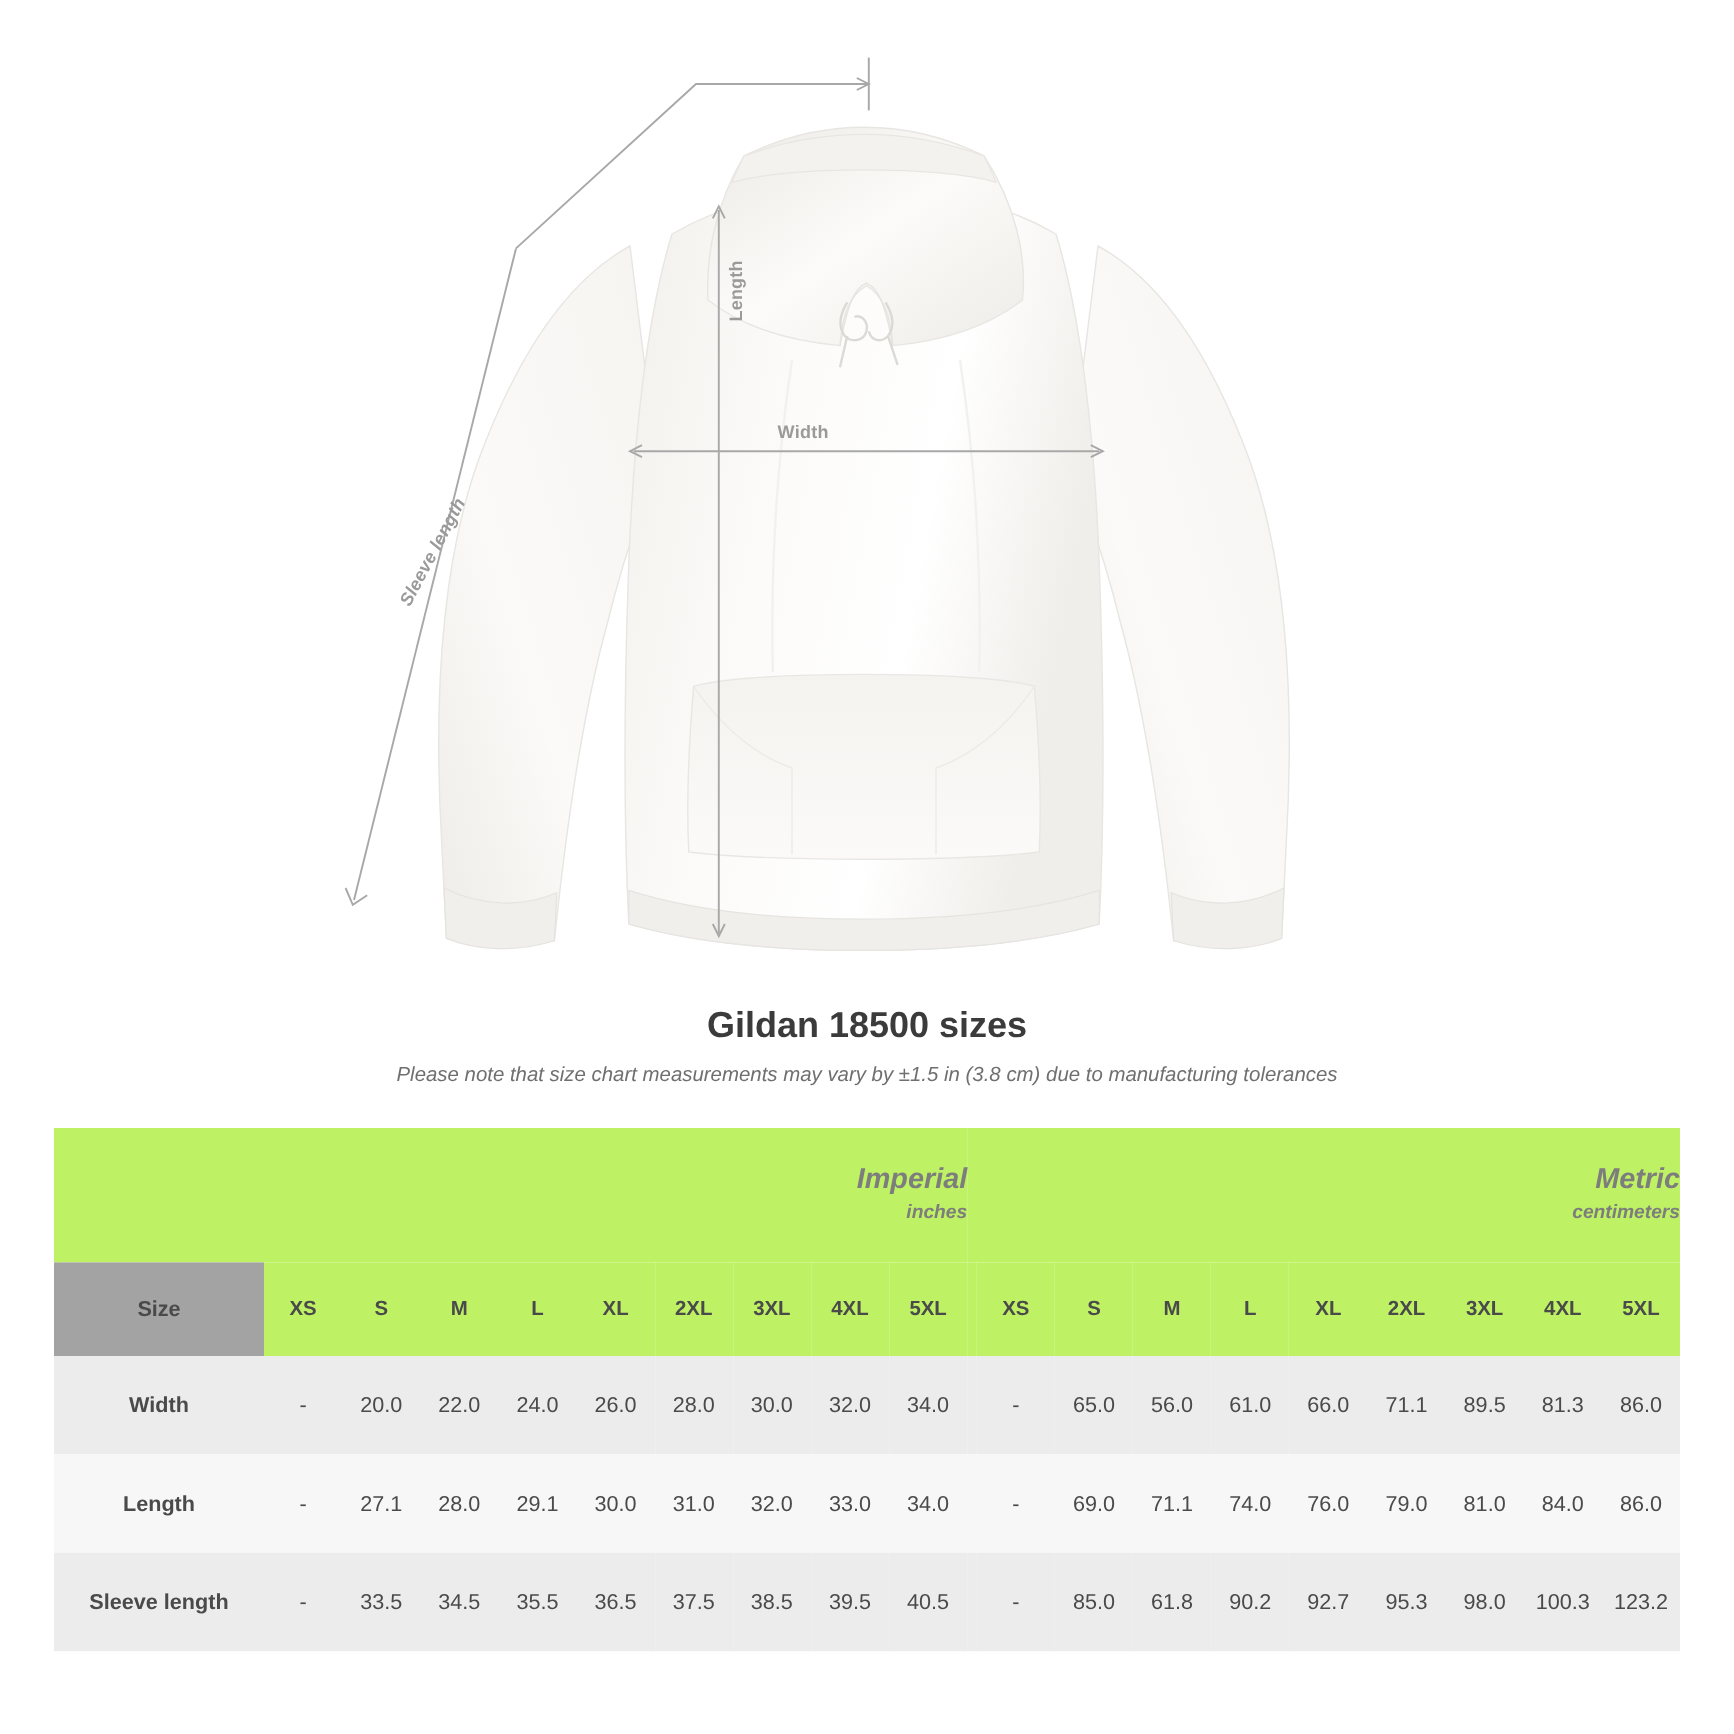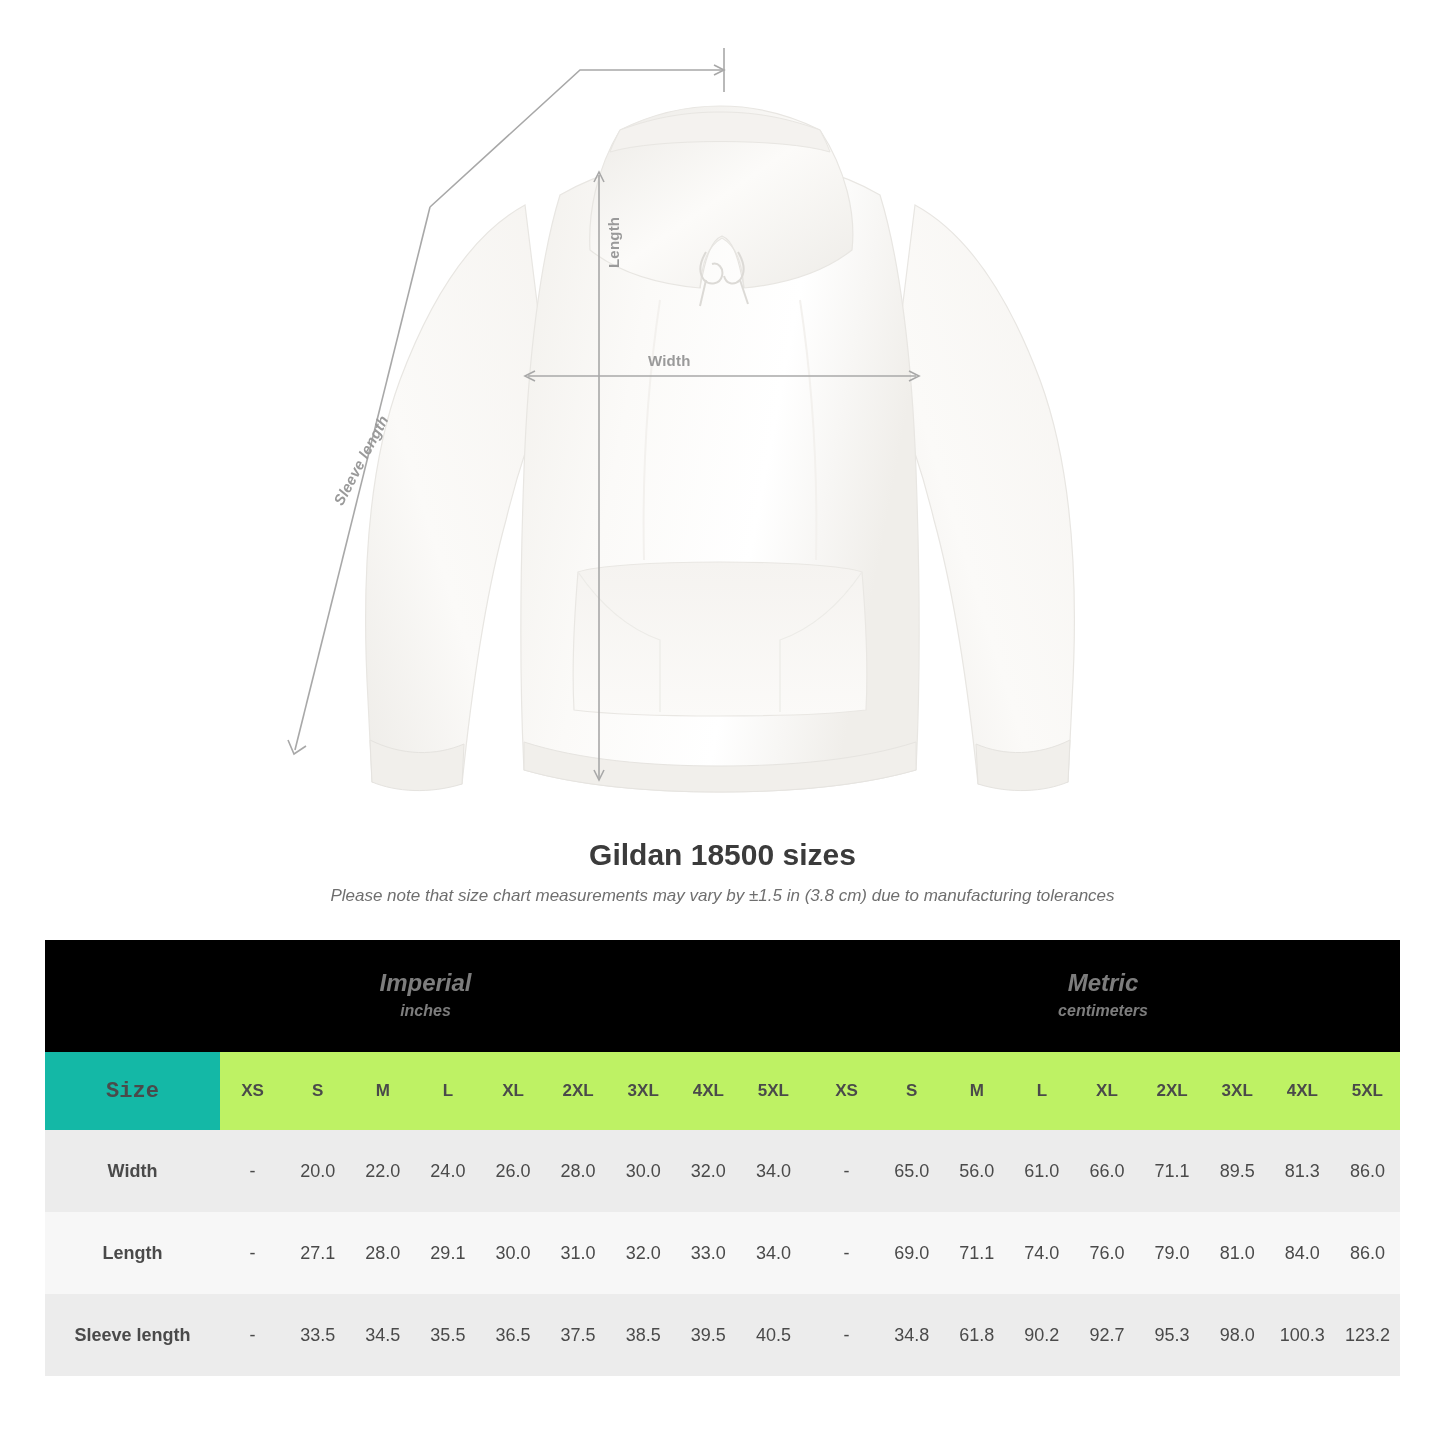--- a/index.html
+++ b/index.html
@@ -87,24 +87,24 @@
   table.size-table {
     width: 1355px;
     border-collapse: collapse;
     table-layout: fixed;
   }
   table.size-table td, table.size-table th {
     padding: 0;
     border: none;
   }
   .unitbar td {
-    background: #000000;
+    background: #bef264;
     height: 112px;
     vertical-align: middle;
-    text-align: center;
+    text-align: right;
   }
   .unitbar .unit-name {
     font-size: 24px;
     font-style: italic;
     font-weight: bold;
     color: #7d7d7d;
     line-height: 1.25;
   }
   .unitbar .unit-sub {
     font-size: 16px;
@@ -116,23 +116,22 @@
   .hdr td {
     height: 78px;
     text-align: center;
     vertical-align: middle;
     font-size: 17px;
     font-weight: bold;
     color: #4a4a4a;
     background: #bef264;
   }
   .hdr td.first-col {
-    background: #14b8a6;
-    font-size: 22px;
-    font-family: Liberation Mono, monospace;
+    background: #a3a3a3;
+    font-size: 18px;
   }
   tr.row-a td { background: #ececec; }
   tr.row-b td { background: #f7f7f7; }
   tbody td {
     height: 82px;
     text-align: center;
     vertical-align: middle;
     font-size: 18px;
     color: #4a4a4a;
   }
@@ -335,21 +334,21 @@
           <td>33.5</td>
           <td>34.5</td>
           <td>35.5</td>
           <td>36.5</td>
           <td>37.5</td>
           <td>38.5</td>
           <td>39.5</td>
           <td>40.5</td>
           <td></td>
           <td>-</td>
-          <td>34.8</td>
+          <td>85.0</td>
           <td>61.8</td>
           <td>90.2</td>
           <td>92.7</td>
           <td>95.3</td>
           <td>98.0</td>
           <td>100.3</td>
           <td>123.2</td>
         </tr>
       </tbody>
     </table>

